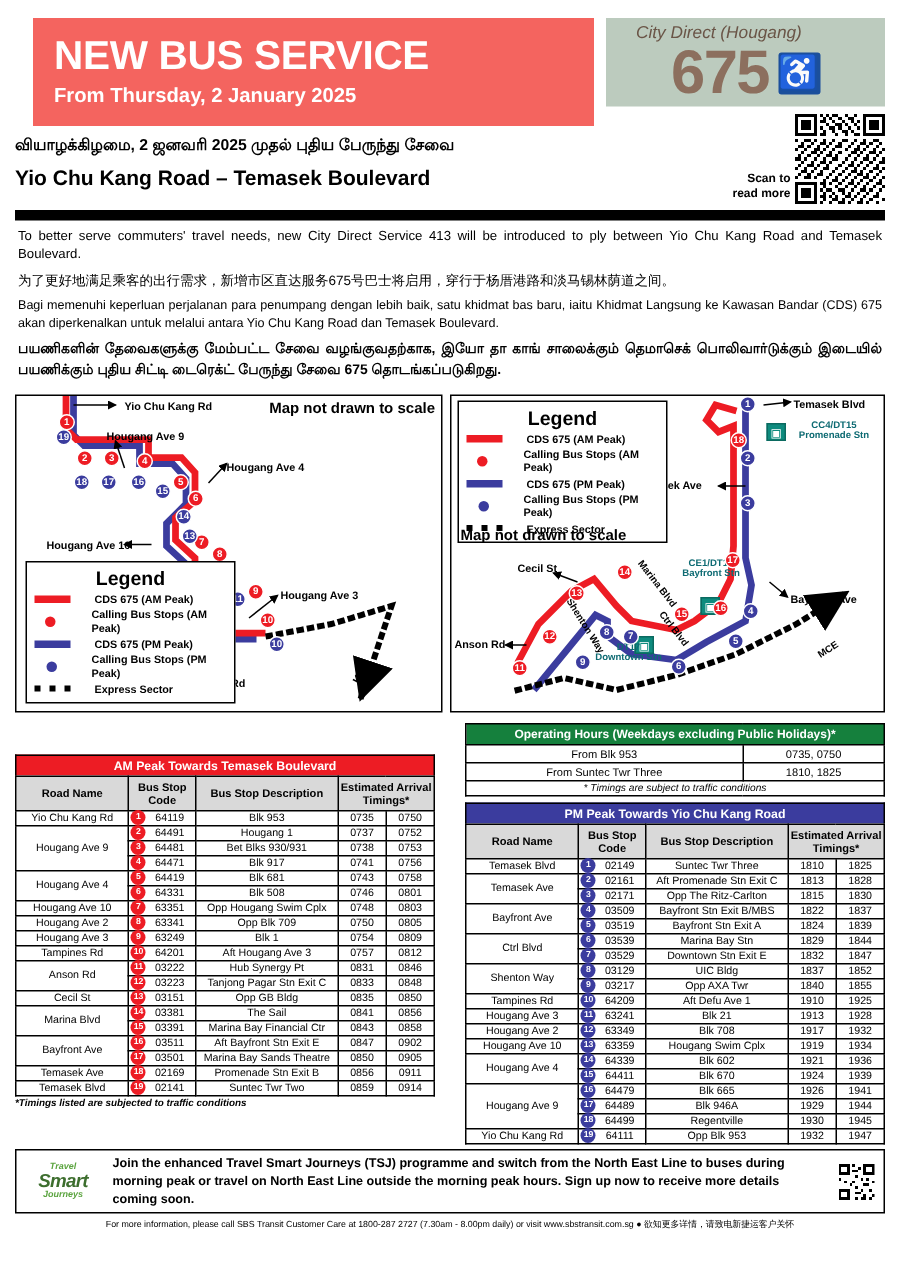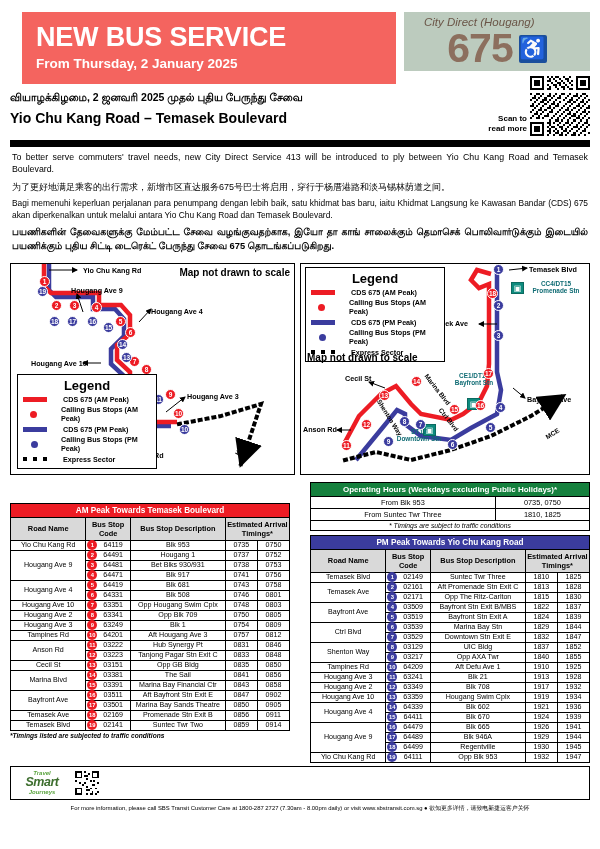--- a/index.html
+++ b/index.html
@@ -895,20 +895,21 @@
       </table>
     </div>
   </div>
 
   <div class="tsj">
     <div class="tsj-logo">
       <div class="l1">Travel</div>
       <div class="l2">Smart</div>
       <div class="l3">Journeys</div>
     </div>
+    <div class="tsj-text">Join the enhanced Travel Smart Journeys (TSJ) programme and switch from the North East Line to buses during morning peak or travel on North East Line outside the morning peak hours. Sign up now to receive more details coming soon.</div>
     <svg class="tsj-qr qr-svg" viewBox="0 0 13 13">
       <rect width="13" height="13" fill="#fff"></rect>
       <g fill="#000">
         <rect x="0" y="0" width="4" height="4"></rect>
           <rect x="1" y="1" width="2" height="2" fill="#fff"></rect>
         <rect x="9" y="0" width="4" height="4"></rect>
           <rect x="10" y="1" width="2" height="2" fill="#fff"></rect>
         <rect x="0" y="9" width="4" height="4"></rect>
           <rect x="1" y="10" width="2" height="2" fill="#fff"></rect>
         <rect x="5" y="0" width="1" height="1"></rect>

